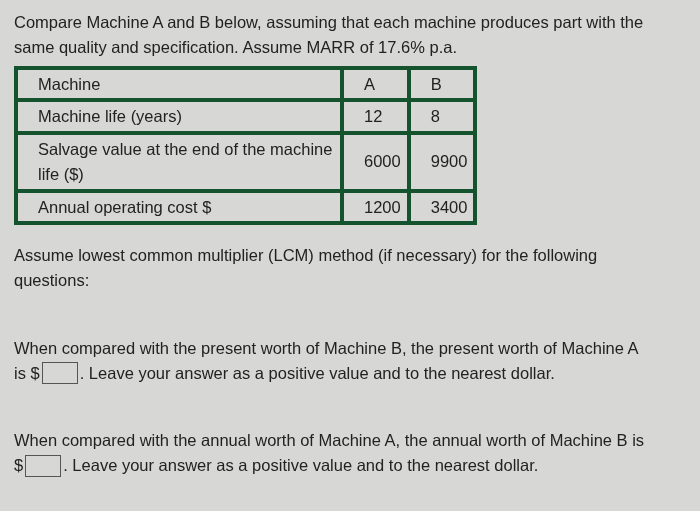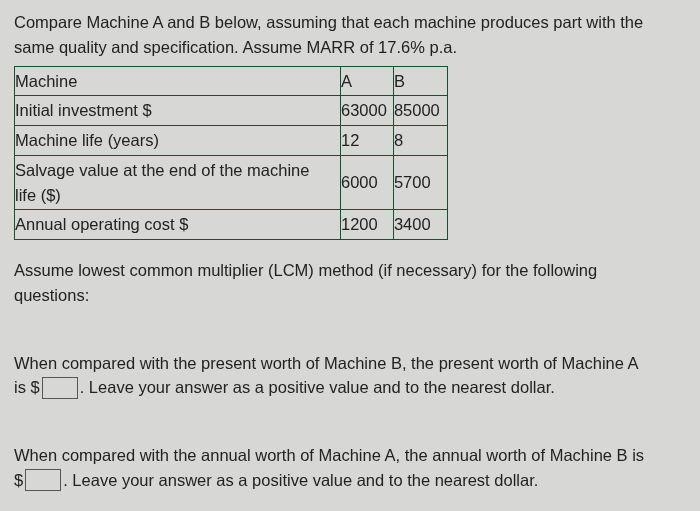--- a/index.html
+++ b/index.html
@@ -19,22 +19,22 @@
     }
     .para {
       margin-bottom: 6px;
     }
     table {
       border-collapse: collapse;
       margin-top: 4px;
       margin-bottom: 18px;
     }
     td {
-      border: 1px solid #14532d;
-      padding: 2px 6px 2px 0;
+      border: 4px solid #14532d;
+      padding: 2px 6px 2px 20px;
       vertical-align: middle;
       font-size: 16.5px;
     }
     td.colA { width: 44px; }
     td.colB { width: 54px; }
     td.lbl { width: 326px; }
     .section {
       margin-top: 18px;
     }
     .q {
@@ -61,33 +61,28 @@
 </div>
 
 <table>
   <tbody>
       <tr>
     <td class="lbl">Machine</td>
     <td class="colA">A</td>
     <td class="colB">B</td>
   </tr>
   <tr>
-    <td class="lbl">Initial investment $</td>
-    <td class="colA">63000</td>
-    <td class="colB">85000</td>
-  </tr>
-  <tr>
     <td class="lbl">Machine life (years)</td>
     <td class="colA">12</td>
     <td class="colB">8</td>
   </tr>
   <tr>
     <td class="lbl">Salvage value at the end of the machine life ($)</td>
     <td class="colA">6000</td>
-    <td class="colB">5700</td>
+    <td class="colB">9900</td>
   </tr>
   <tr>
     <td class="lbl">Annual operating cost $</td>
     <td class="colA">1200</td>
     <td class="colB">3400</td>
   </tr>
 </tbody>
   </table>
 
 <div class="section">

